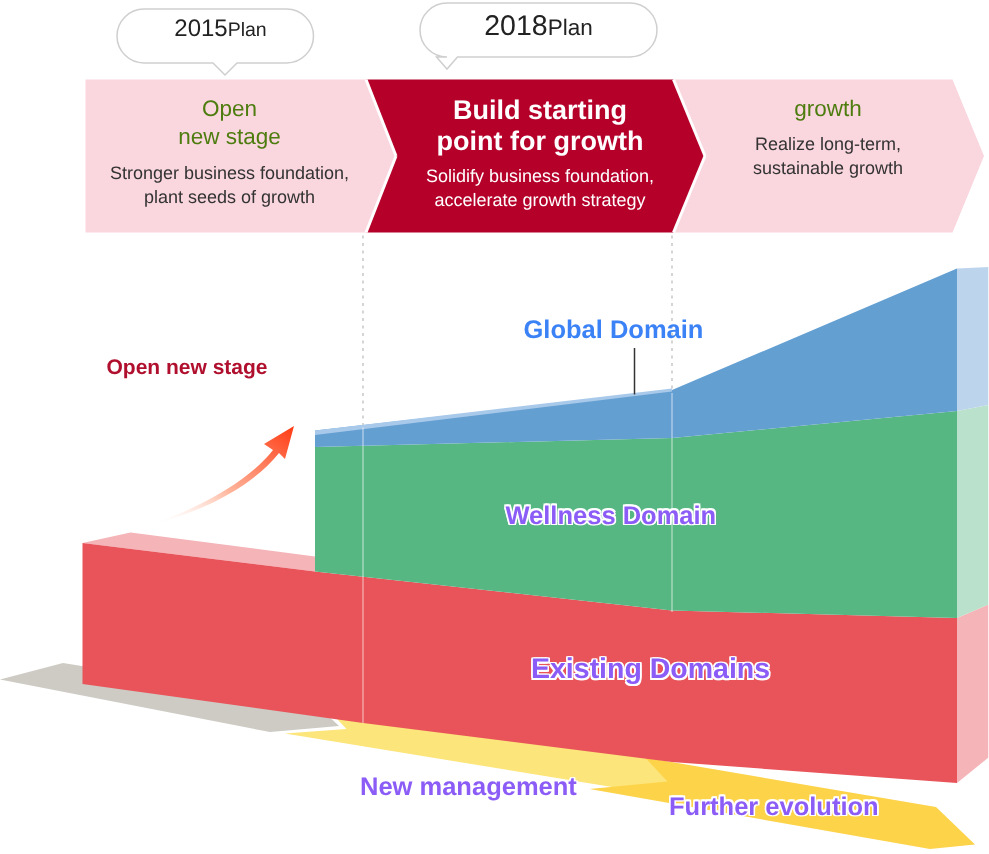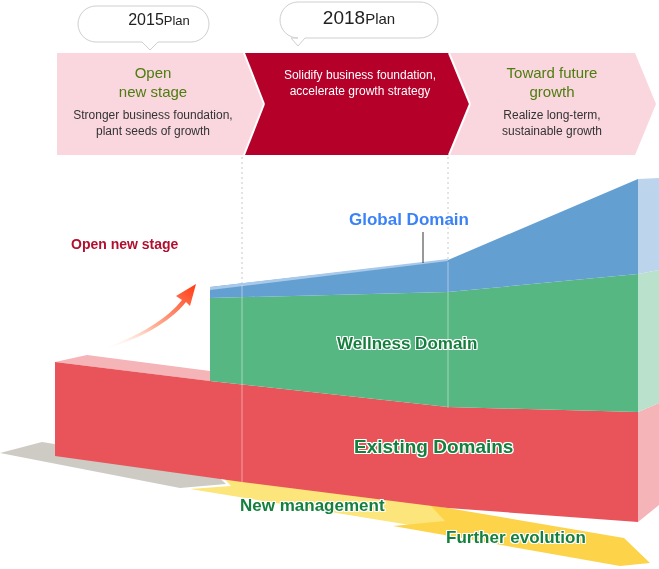--- a/index.html
+++ b/index.html
@@ -10,21 +10,21 @@
   .bubble-label .yr { font-size: 16px; }
   .bubble-label .pl { font-size: 13px; }
   .bubble-label.big .yr { font-size: 19px; }
   .bubble-label.big .pl { font-size: 15px; }
   .stage { position: absolute; text-align: center; }
   .stage .title { font-size: 15px; line-height: 19px; color: #4d7c0f; }
   .stage .desc { font-size: 12px; line-height: 16px; color: #333; margin-top: 6px; }
   .stage.active .title { font-size: 18px; line-height: 21px; color: #ffffff; font-weight: bold; }
   .stage.active .desc { color: #ffffff; margin-top: 4px; }
   .red-label { position: absolute; color: #b0102e; font-weight: bold; font-size: 14px; white-space: nowrap; }
-  .domain-label { position: absolute; font-weight: bold; color: #15803d; white-space: nowrap;
+  .domain-label { position: absolute; font-weight: bold; color: #8b5cf6; white-space: nowrap;
     text-shadow: -1px -1px 0 #fff, 1px -1px 0 #fff, -1px 1px 0 #fff, 1px 1px 0 #fff,
                  0 -1px 0 #fff, 0 1px 0 #fff, -1px 0 0 #fff, 1px 0 0 #fff; }
   .plain-label { position: absolute; font-weight: bold; color: #3b82f6; white-space: nowrap; }
 </style>
 </head>
 <body>
 
 <svg class="diagram" width="659" height="569" viewBox="0 0 659 569">
   <defs>
     <linearGradient id="arrowGrad" x1="0" y1="1" x2="1" y2="0">
@@ -70,56 +70,59 @@
   <line x1="242" y1="285" x2="242" y2="482" stroke="#ffffff" stroke-opacity="0.45" stroke-width="1"></line>
   <line x1="448" y1="262" x2="448" y2="408" stroke="#ffffff" stroke-opacity="0.45" stroke-width="1"></line>
 
   <line x1="423" y1="232" x2="423" y2="263" stroke="#333" stroke-width="1"></line>
 
   <g>
     <path d="M100,350 C140,336 168,318 182,300 L176,296 L196,284 L190,306 L186,302 C170,322 140,340 100,350 Z" fill="url(#arrowGrad)"></path>
   </g>
 </svg>
 
-<div class="bubble-label" style="left:104px; top:11px; width:110px;">
+<div class="bubble-label" style="left:92px; top:11px; width:110px;">
   <span class="yr">2015</span><span class="pl">Plan</span>
 </div>
 <div class="bubble-label big" style="left:296px; top:7px; width:126px;">
   <span class="yr">2018</span><span class="pl">Plan</span>
 </div>
 
 <div class="stage" style="left:60px; top:63px; width:186px;">
   <div class="title">
     <div>Open</div>
     <div>new stage</div>
   </div>
   <div class="desc">
     <div>Stronger business foundation,</div>
     <div>plant seeds of growth</div>
   </div>
 </div>
 
 <div class="stage active" style="left:262px; top:63px; width:196px;">
+  <div class="title">
+    <div>Build starting</div>
+    <div>point for growth</div>
+  </div>
   <div class="desc">
     <div>Solidify business foundation,</div>
     <div>accelerate growth strategy</div>
   </div>
 </div>
 
 <div class="stage" style="left:466px; top:63px; width:172px;">
   <div class="title">
-    <div>Toward future</div>
     <div>growth</div>
   </div>
   <div class="desc">
     <div>Realize long-term,</div>
     <div>sustainable growth</div>
   </div>
 </div>
 
 <div class="red-label" style="left:71px; top:236px;">Open new stage</div>
 
 <div class="plain-label" style="left:349px; top:210px; font-size:17px;">Global Domain</div>
 <div class="domain-label" style="left:337px; top:334px; font-size:17px;">Wellness Domain</div>
 <div class="domain-label" style="left:329px; top:436px; font-size:19px;padding-left:25px;">Existing Domains</div>
 
-<div class="domain-label" style="left:240px; top:496px; font-size:17px;">New management</div>
+<div class="domain-label" style="left:240px; top:515px; font-size:17px;">New management</div>
 <div class="domain-label" style="left:446px; top:528px; font-size:17px;">Further evolution</div>
 
 </body></html>

